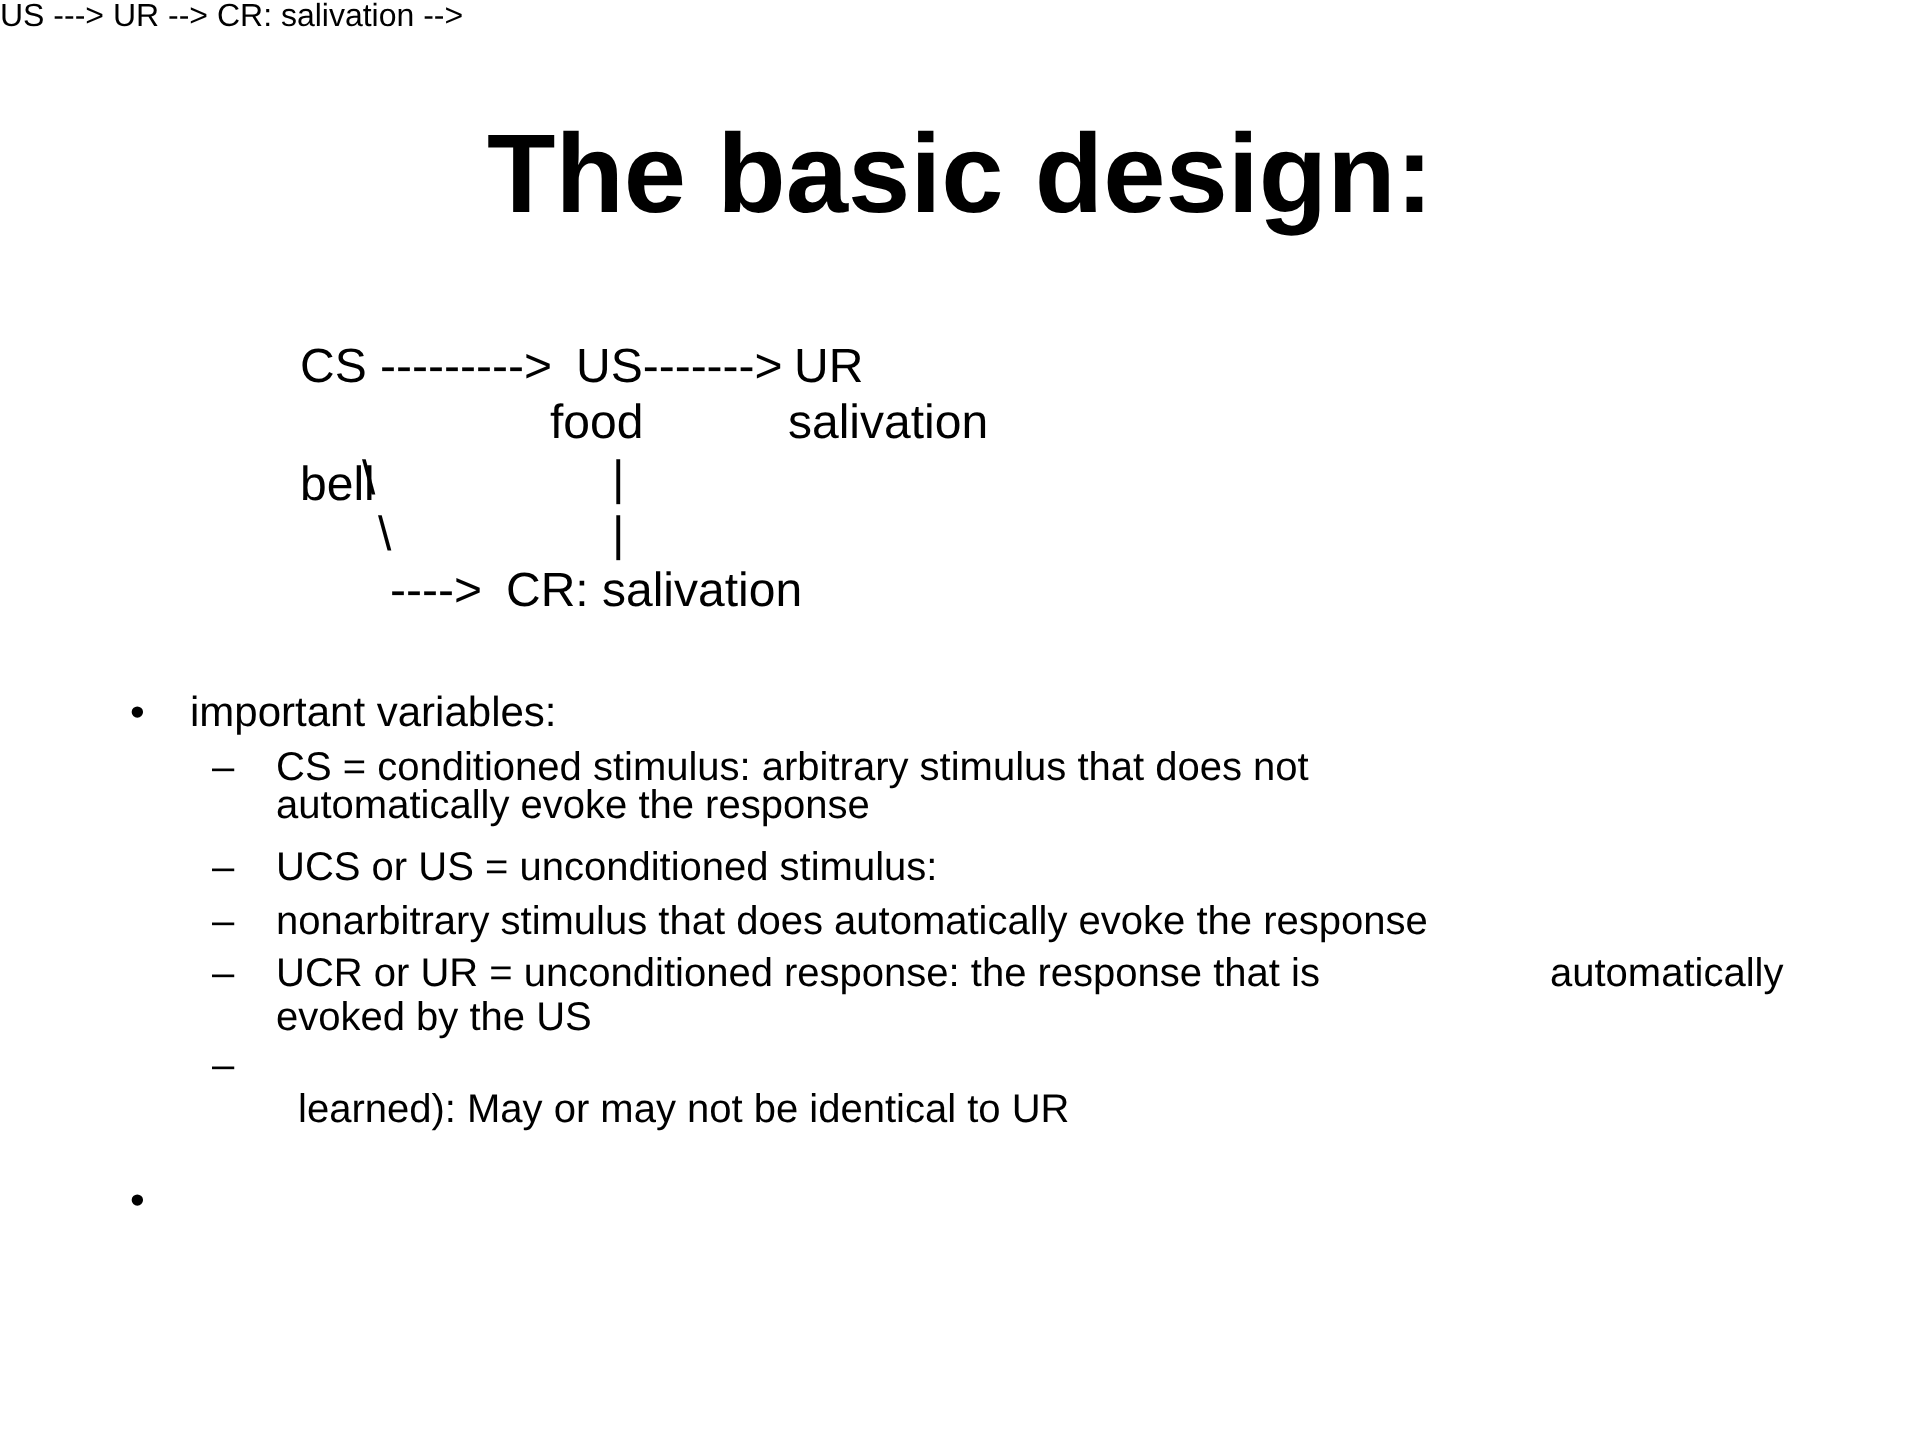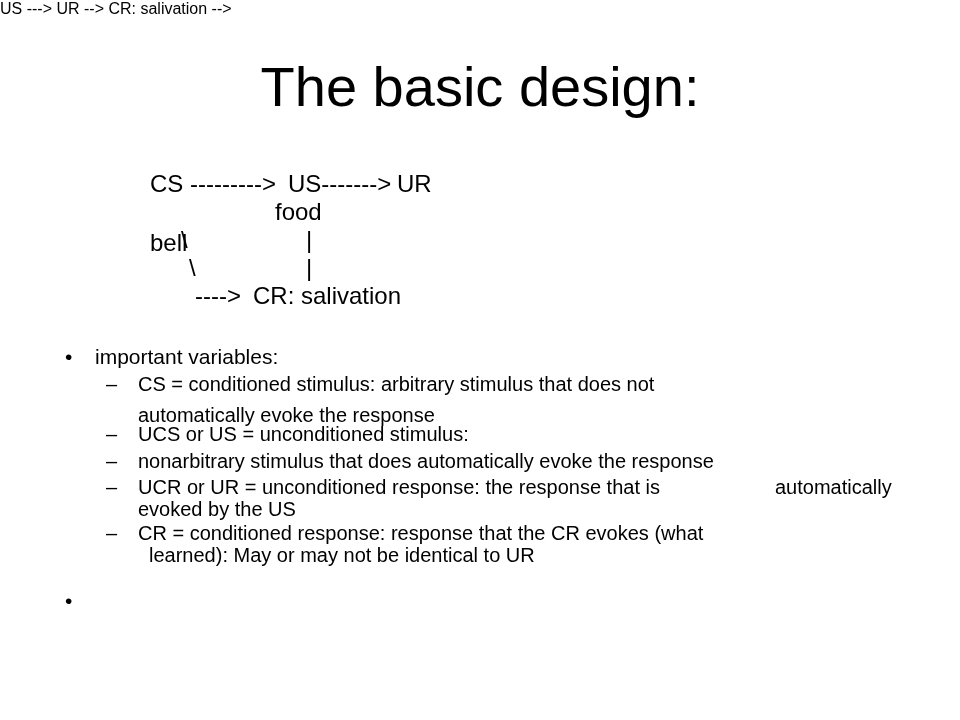--- a/index.html
+++ b/index.html
@@ -15,68 +15,69 @@
   .abs { position: absolute; white-space: pre; }
   .title {
     position: absolute;
     top: 56px;
     left: 0;
     width: 960px;
     text-align: center;
     font-size: 56px;
     line-height: 62px;
     white-space: pre;
+    font-weight: bold;
   }
   .t24 { font-size: 24px; line-height: 28px; }  
   .t21 { font-size: 21px; line-height: 25px; }  
   .t20 { font-size: 20px; line-height: 23px; }  
 </style>
 </head>
 <body>
 
 <div class="slide">
 
   <div class="title">The basic design:</div>
 
   <div>
      US ---&gt; UR --&gt;
     <span class="abs t24" style="top:170px; left:150px;">CS ---------&gt;</span>
     <span class="abs t24" style="top:170px; left:288px;">US-------&gt;</span>
     <span class="abs t24" style="top:170px; left:397px;">UR</span>
     
     <span class="abs t24" style="top:198px; left:150px;margin-top:31px;">bell</span>
     <span class="abs t24" style="top:198px; left:275px;">food</span>
+    <span class="abs t24" style="top:198px; left:394px;">salivation</span>
     
     <span class="abs t24" style="top:226px; left:181px;">\</span>
     <span class="abs t24" style="top:226px; left:306px;">|</span>
     
     <span class="abs t24" style="top:254px; left:189px;">\</span>
     <span class="abs t24" style="top:254px; left:306px;">|</span>
      CR: salivation --&gt;
     <span class="abs t24" style="top:282px; left:195px;">----&gt;</span>
     <span class="abs t24" style="top:282px; left:253px;">CR: salivation</span>
   </div>
 
   <span class="abs t21" style="top:344px; left:65px;">•</span>
   <span class="abs t21" style="top:344px; left:95px;">important variables:</span>
 
   <span class="abs t20" style="top:373px; left:106px;">–</span>
   <span class="abs t20" style="top:373px; left:138px;">CS = conditioned stimulus: arbitrary stimulus that does not</span>
-  <span class="abs t20" style="top:404px; left:138px;">automatically evoke the response</span>
+  <span class="abs t20" style="top:392px; left:138px;">automatically evoke the response</span>
 
   <span class="abs t20" style="top:423px; left:106px;">–</span>
   <span class="abs t20" style="top:423px; left:138px;">UCS or US = unconditioned stimulus:</span>
 
   <span class="abs t20" style="top:450px; left:106px;">–</span>
   <span class="abs t20" style="top:450px; left:138px;">nonarbitrary stimulus that does automatically evoke the response</span>
 
   <span class="abs t20" style="top:476px; left:106px;">–</span>
   <span class="abs t20" style="top:476px; left:138px;">UCR or UR = unconditioned response: the response that is</span>
   <span class="abs t20" style="top:476px; left:775px;">automatically</span>
   <span class="abs t20" style="top:498px; left:138px;">evoked by the US</span>
 
   <span class="abs t20" style="top:522px; left:106px;">–</span>
-  <span class="abs t20" style="top:522px; left:138px;">CR = conditioned response: response that the CR evokes (what</span>
   <span class="abs t20" style="top:544px; left:149px;">learned): May or may not be identical to UR</span>
 
   <span class="abs t21" style="top:588px; left:65px;">•</span>
 
 </div>
 
 </body></html>

